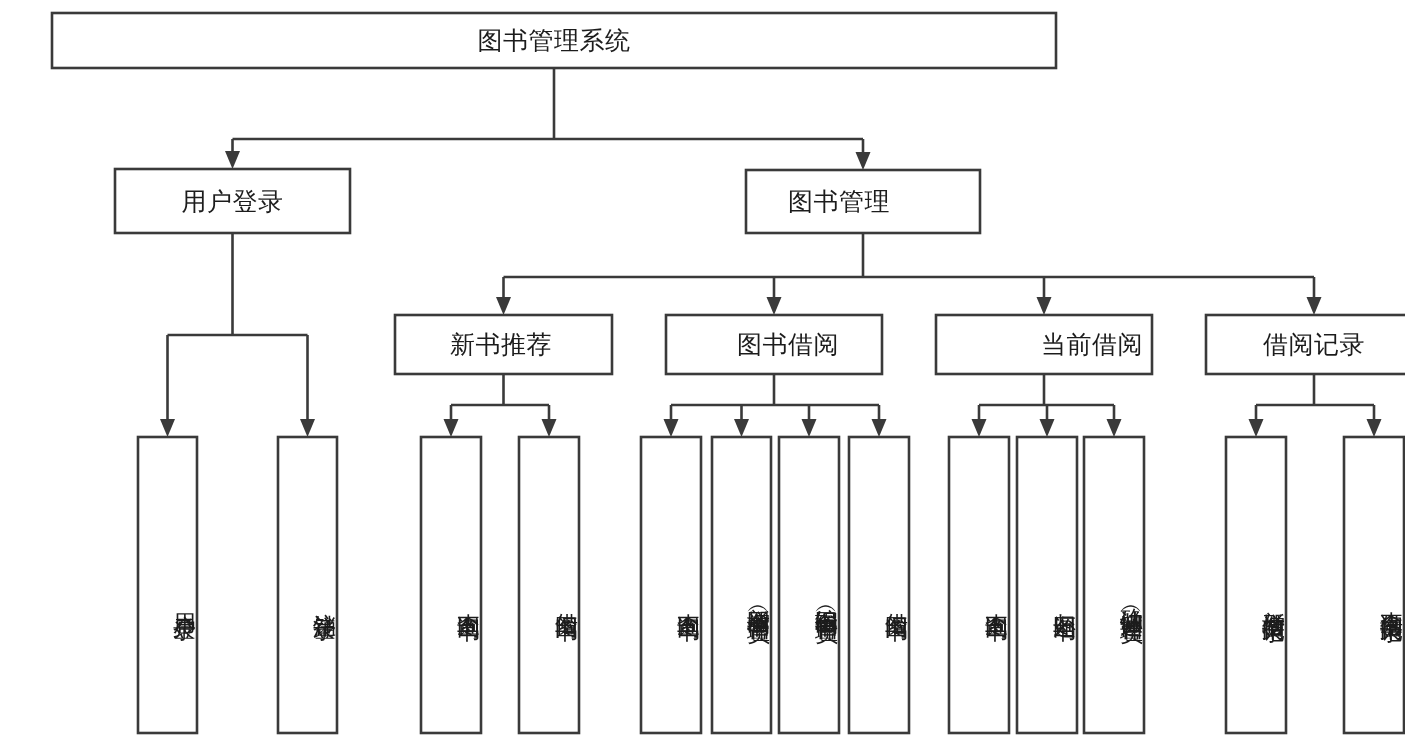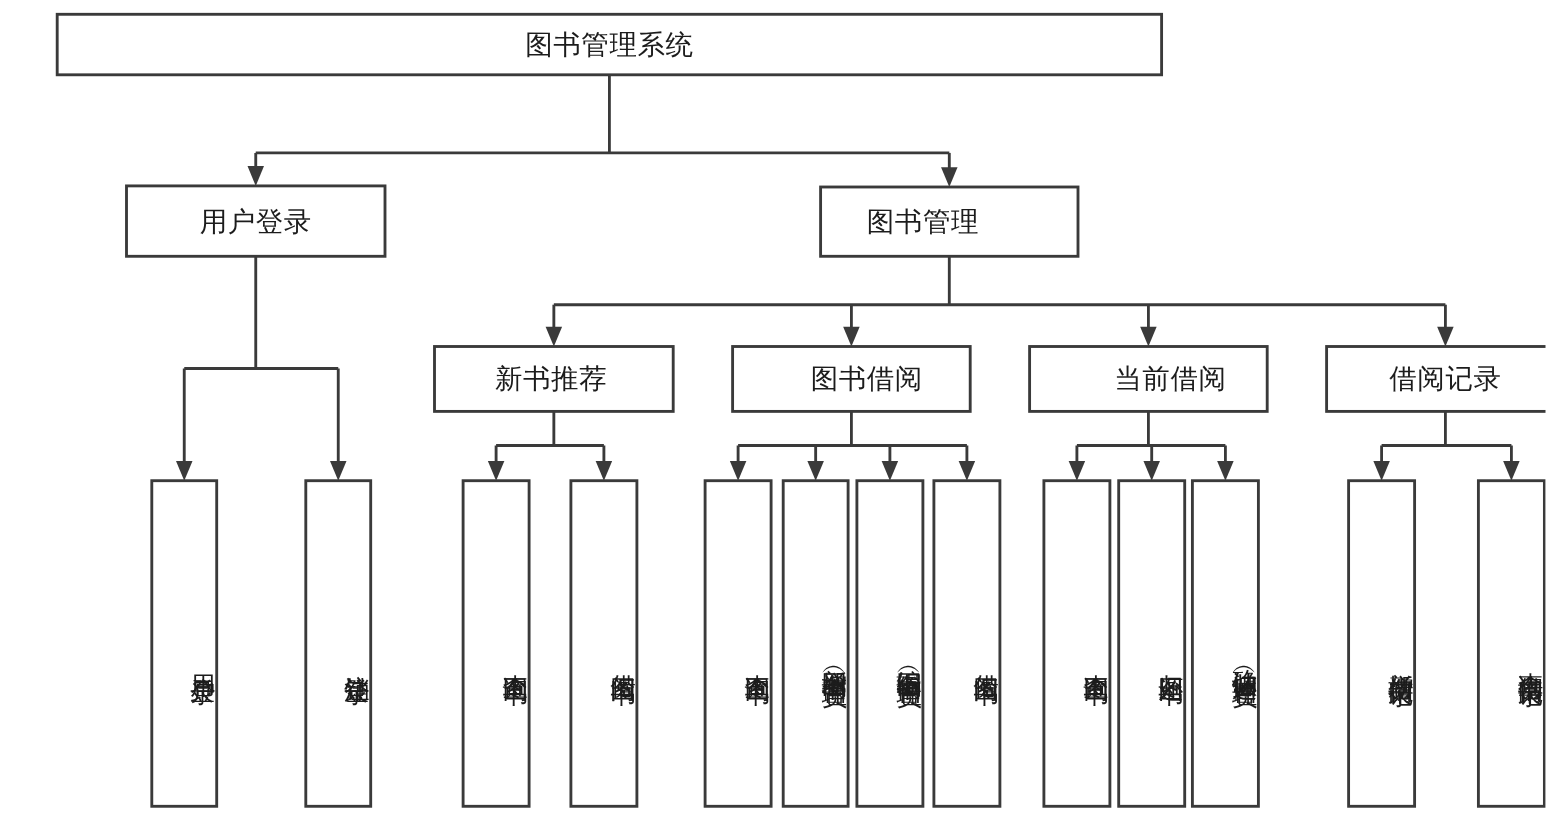--- a/index.html
+++ b/index.html
@@ -152,21 +152,21 @@
       <rect x="1050" y="437" width="60" height="296" class="node-box"></rect>
       <rect x="1192" y="437" width="60" height="296" class="node-box"></rect>
       <rect x="1310" y="437" width="60" height="296" class="node-box"></rect>
     </svg>
   <div id="labels">
       <div class="node-label horizontal" style="left: 18px; top: 13px; width: 1004px; height: 55px;">图书管理系统</div>
       <div class="node-label horizontal" style="left: 81px; top: 169px; width: 235px; height: 64px;">用户登录</div>
       <div class="node-label horizontal" style="left: 712px; top: 170px; width: 186px; height: 63px;">图书管理</div>
       <div class="node-label horizontal" style="left: 361px; top: 315px; width: 212px; height: 59px;">新书推荐</div>
       <div class="node-label horizontal" style="left: 632px; top: 315px; width: 244px; height: 59px;">图书借阅</div>
-      <div class="node-label horizontal" style="left: 902px; top: 315px; width: 256px; height: 59px;">当前借阅</div>
+      <div class="node-label horizontal" style="left: 930px; top: 315px; width: 256px; height: 59px;">当前借阅</div>
       <div class="node-label horizontal" style="left: 1172px; top: 315px; width: 216px; height: 59px;">借阅记录</div>
       <div class="node-label vertical" style="left: 104px; top: 437px; width: 59px; height: 296px; padding-top: 14px;">用户登录</div>
       <div class="node-label vertical" style="left: 244px; top: 437px; width: 59px; height: 296px; padding-top: 14px;">注销登录</div>
       <div class="node-label vertical" style="left: 387px; top: 437px; width: 60px; height: 296px; padding-top: 14px;">查询图书</div>
       <div class="node-label vertical" style="left: 485px; top: 437px; width: 60px; height: 296px; padding-top: 14px;">借阅图书</div>
       <div class="node-label vertical" style="left: 607px; top: 437px; width: 60px; height: 296px; padding-top: 14px;">查询图书</div>
       <div class="node-label vertical" style="left: 678px; top: 437px; width: 59px; height: 296px; padding-top: 14px;">新增图书（管理员）</div>
       <div class="node-label vertical" style="left: 745px; top: 437px; width: 60px; height: 296px; padding-top: 14px;">编辑图书（管理员）</div>
       <div class="node-label vertical" style="left: 815px; top: 437px; width: 60px; height: 296px; padding-top: 14px;">借阅图书</div>
       <div class="node-label vertical" style="left: 915px; top: 437px; width: 60px; height: 296px; padding-top: 14px;">查询图书</div>

